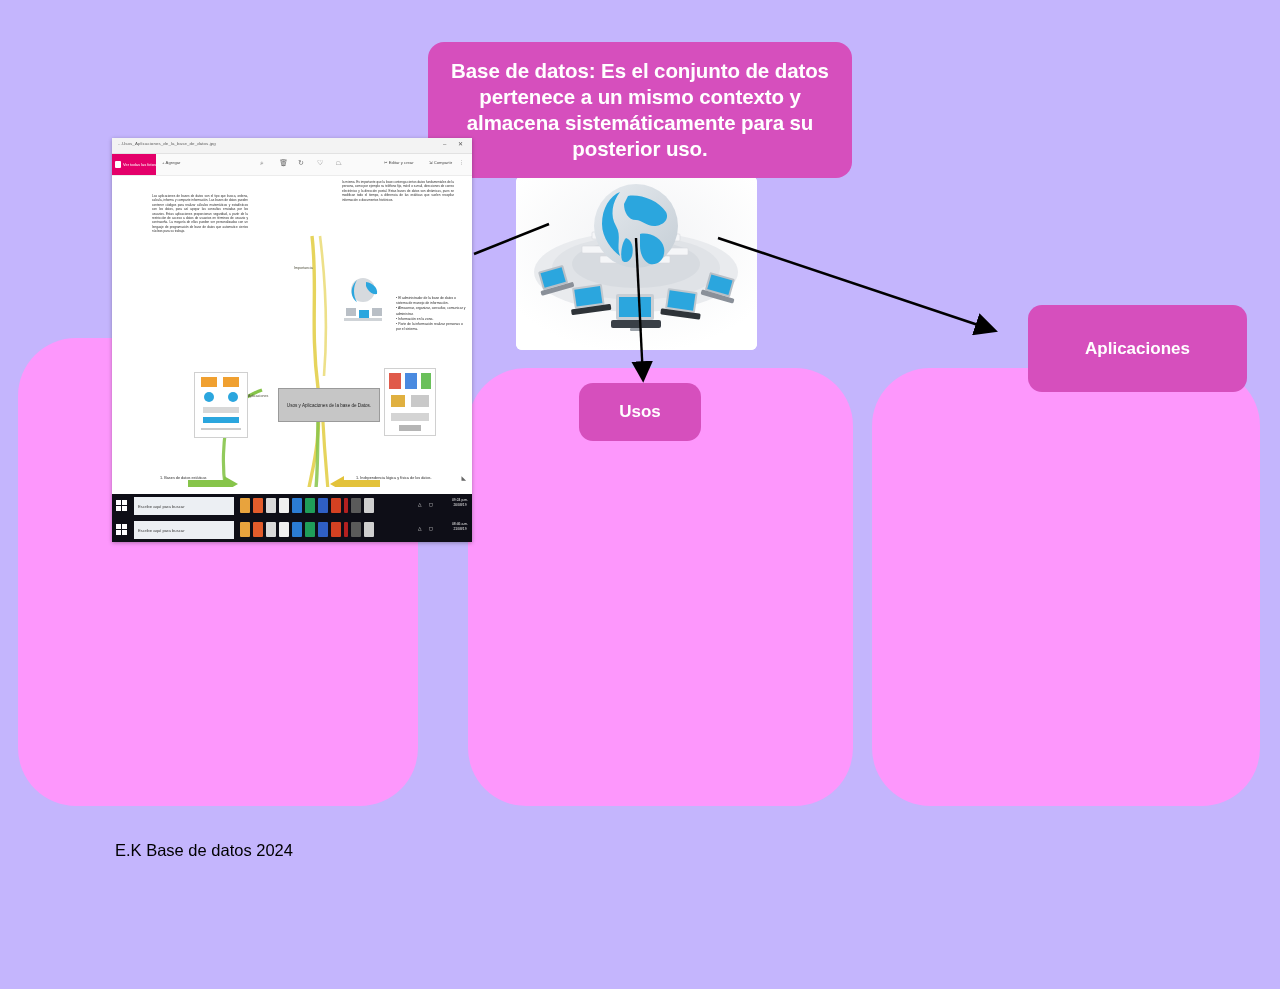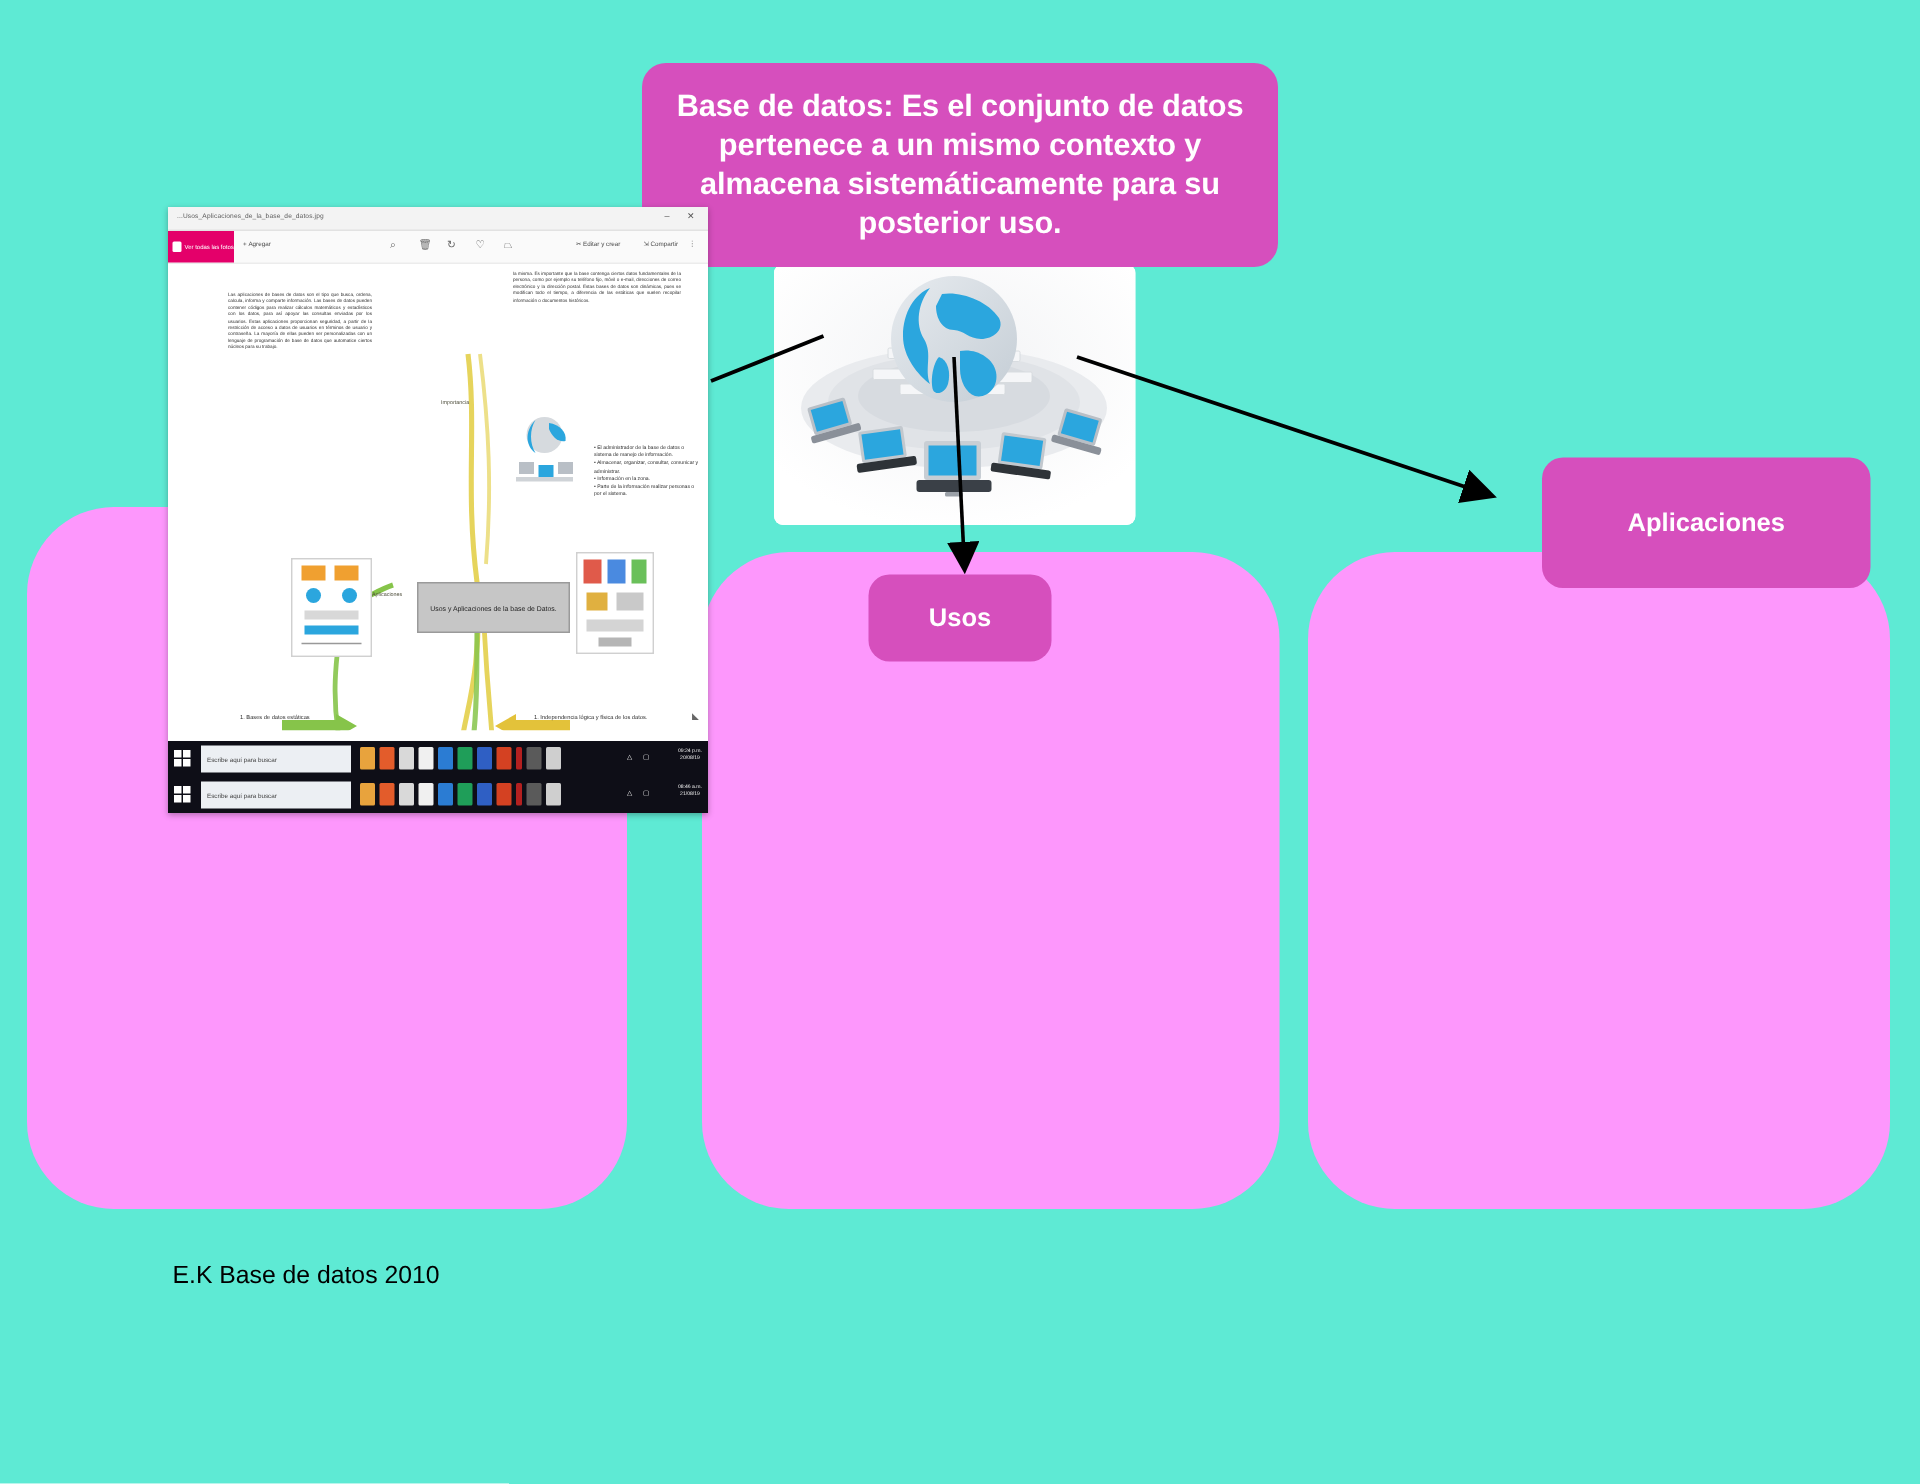--- a/index.html
+++ b/index.html
@@ -13,21 +13,21 @@
     width: 1280px;
     height: 989px;
     position: relative;
     overflow: hidden;
   }
   .canvas {
     position: absolute;
     left: 0; top: 0;
     width: 1280px;
     height: 989px;
-    background: #5eead4;
+    background: #c4b5fd;
   }
 
   
   .panel {
     position: absolute;
     background: #FD97FC;
     border-radius: 58px;
   }
   #panel-left   { left: 18px;  top: 338px; width: 400px; height: 468px; }
   #panel-center { left: 468px; top: 368px; width: 385px; height: 438px; }
@@ -536,16 +536,16 @@
         <div class="tb-ico" style="background:#5a5a5a;"></div>
         <div class="tb-ico" style="background:#cfcfcf;"></div>
       </div>
       <div class="tb-tray">△ ▢</div>
       <div class="tb-clock" style="white-space:pre-line;">08:46 a.m.
 21/08/19</div>
     </div>
   </div>
 
   <div id="citation">
-    <div>E.K Base de datos 2010</div>
+    <div>E.K Base de datos 2024</div>
   </div>
 
 </div>
 
 </body></html>

